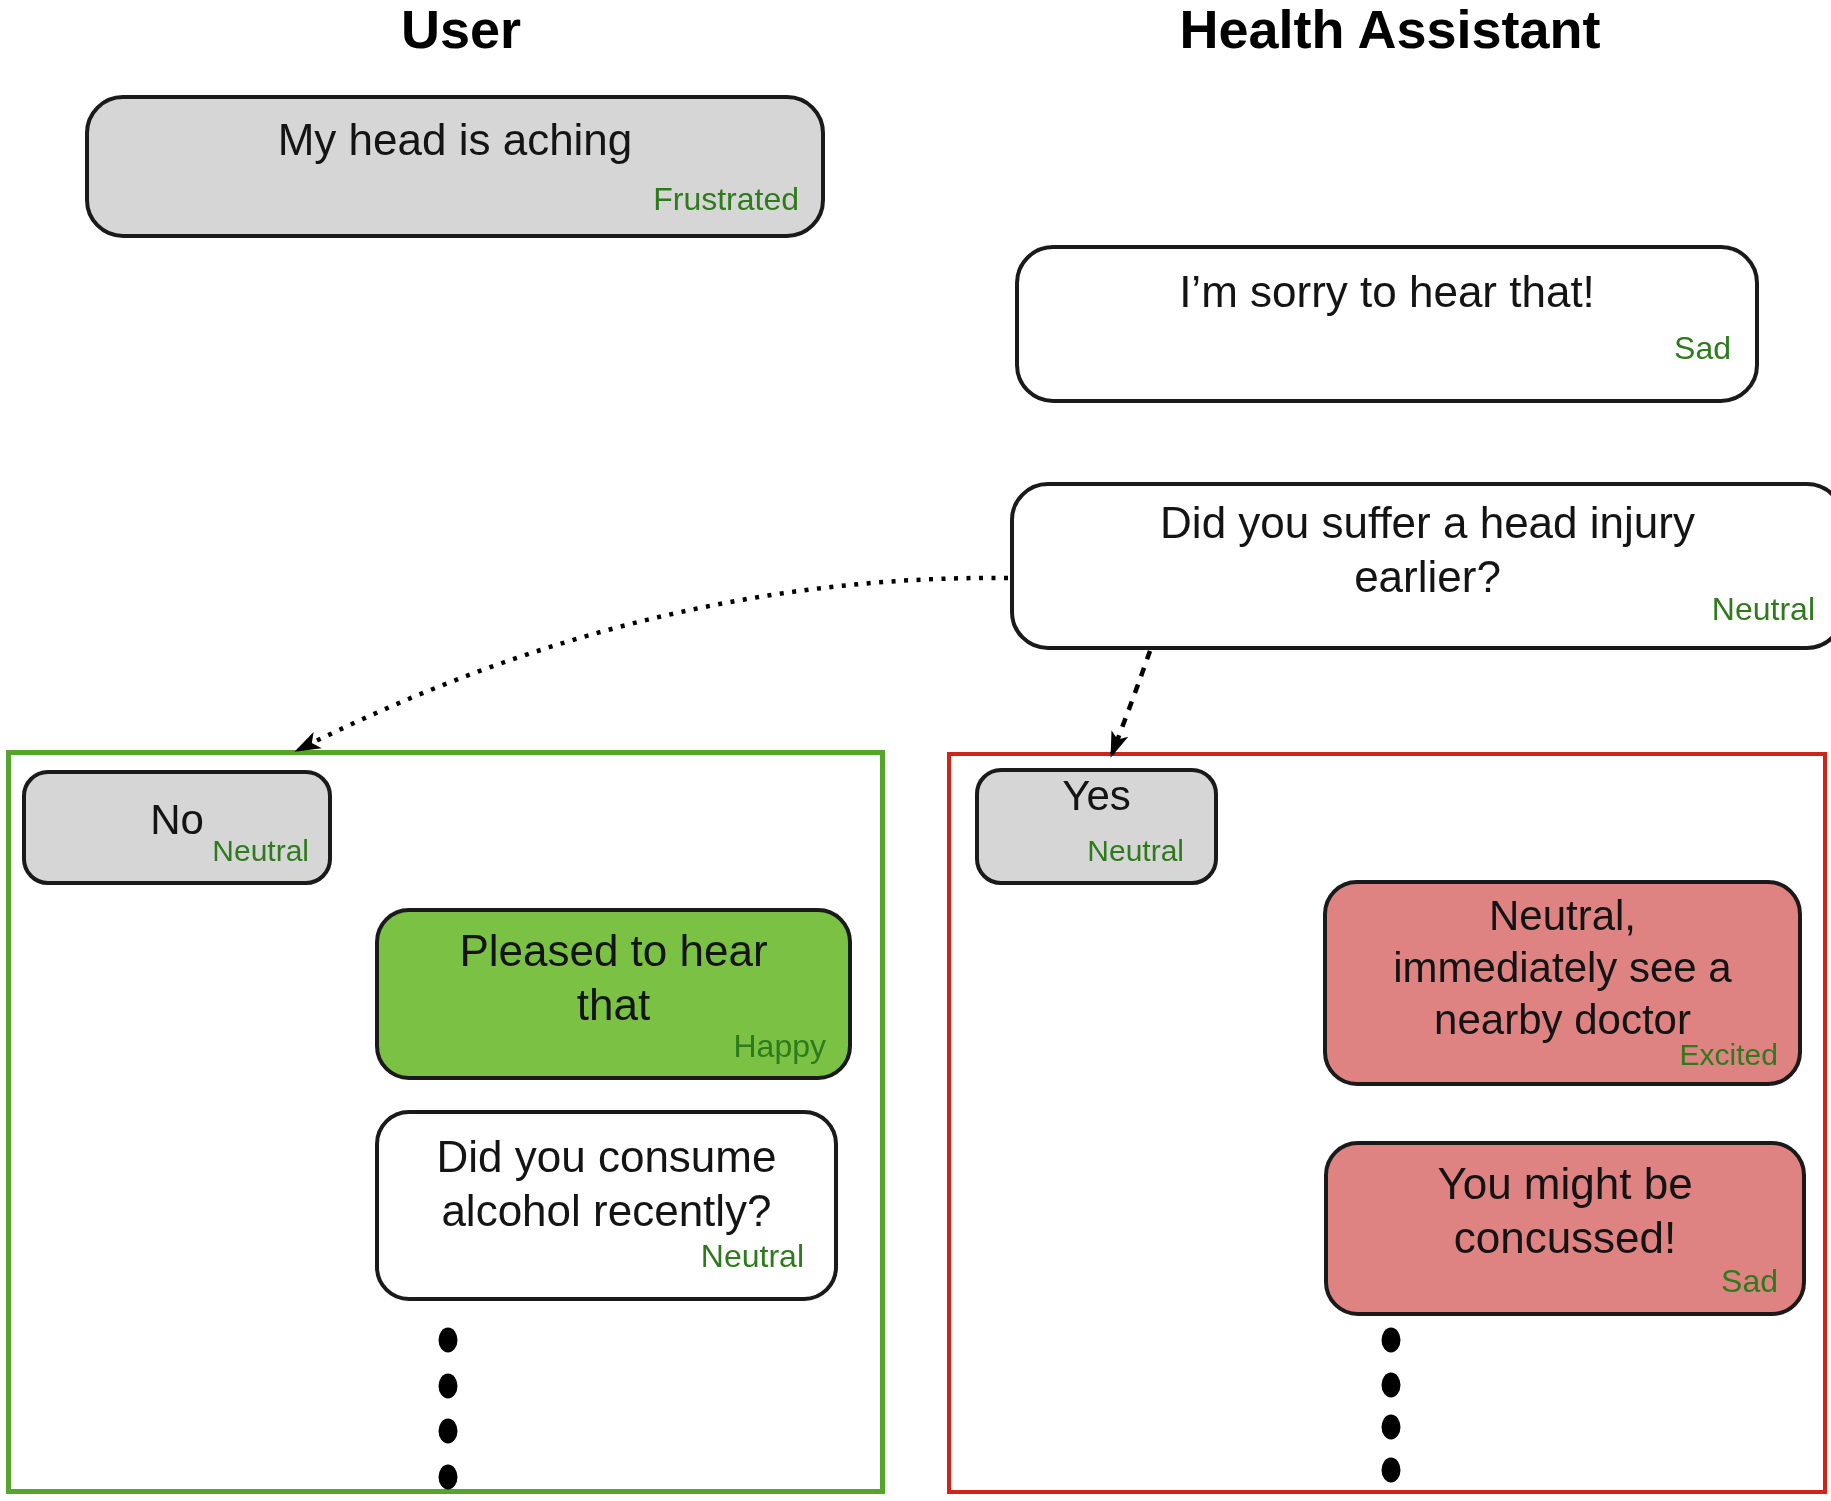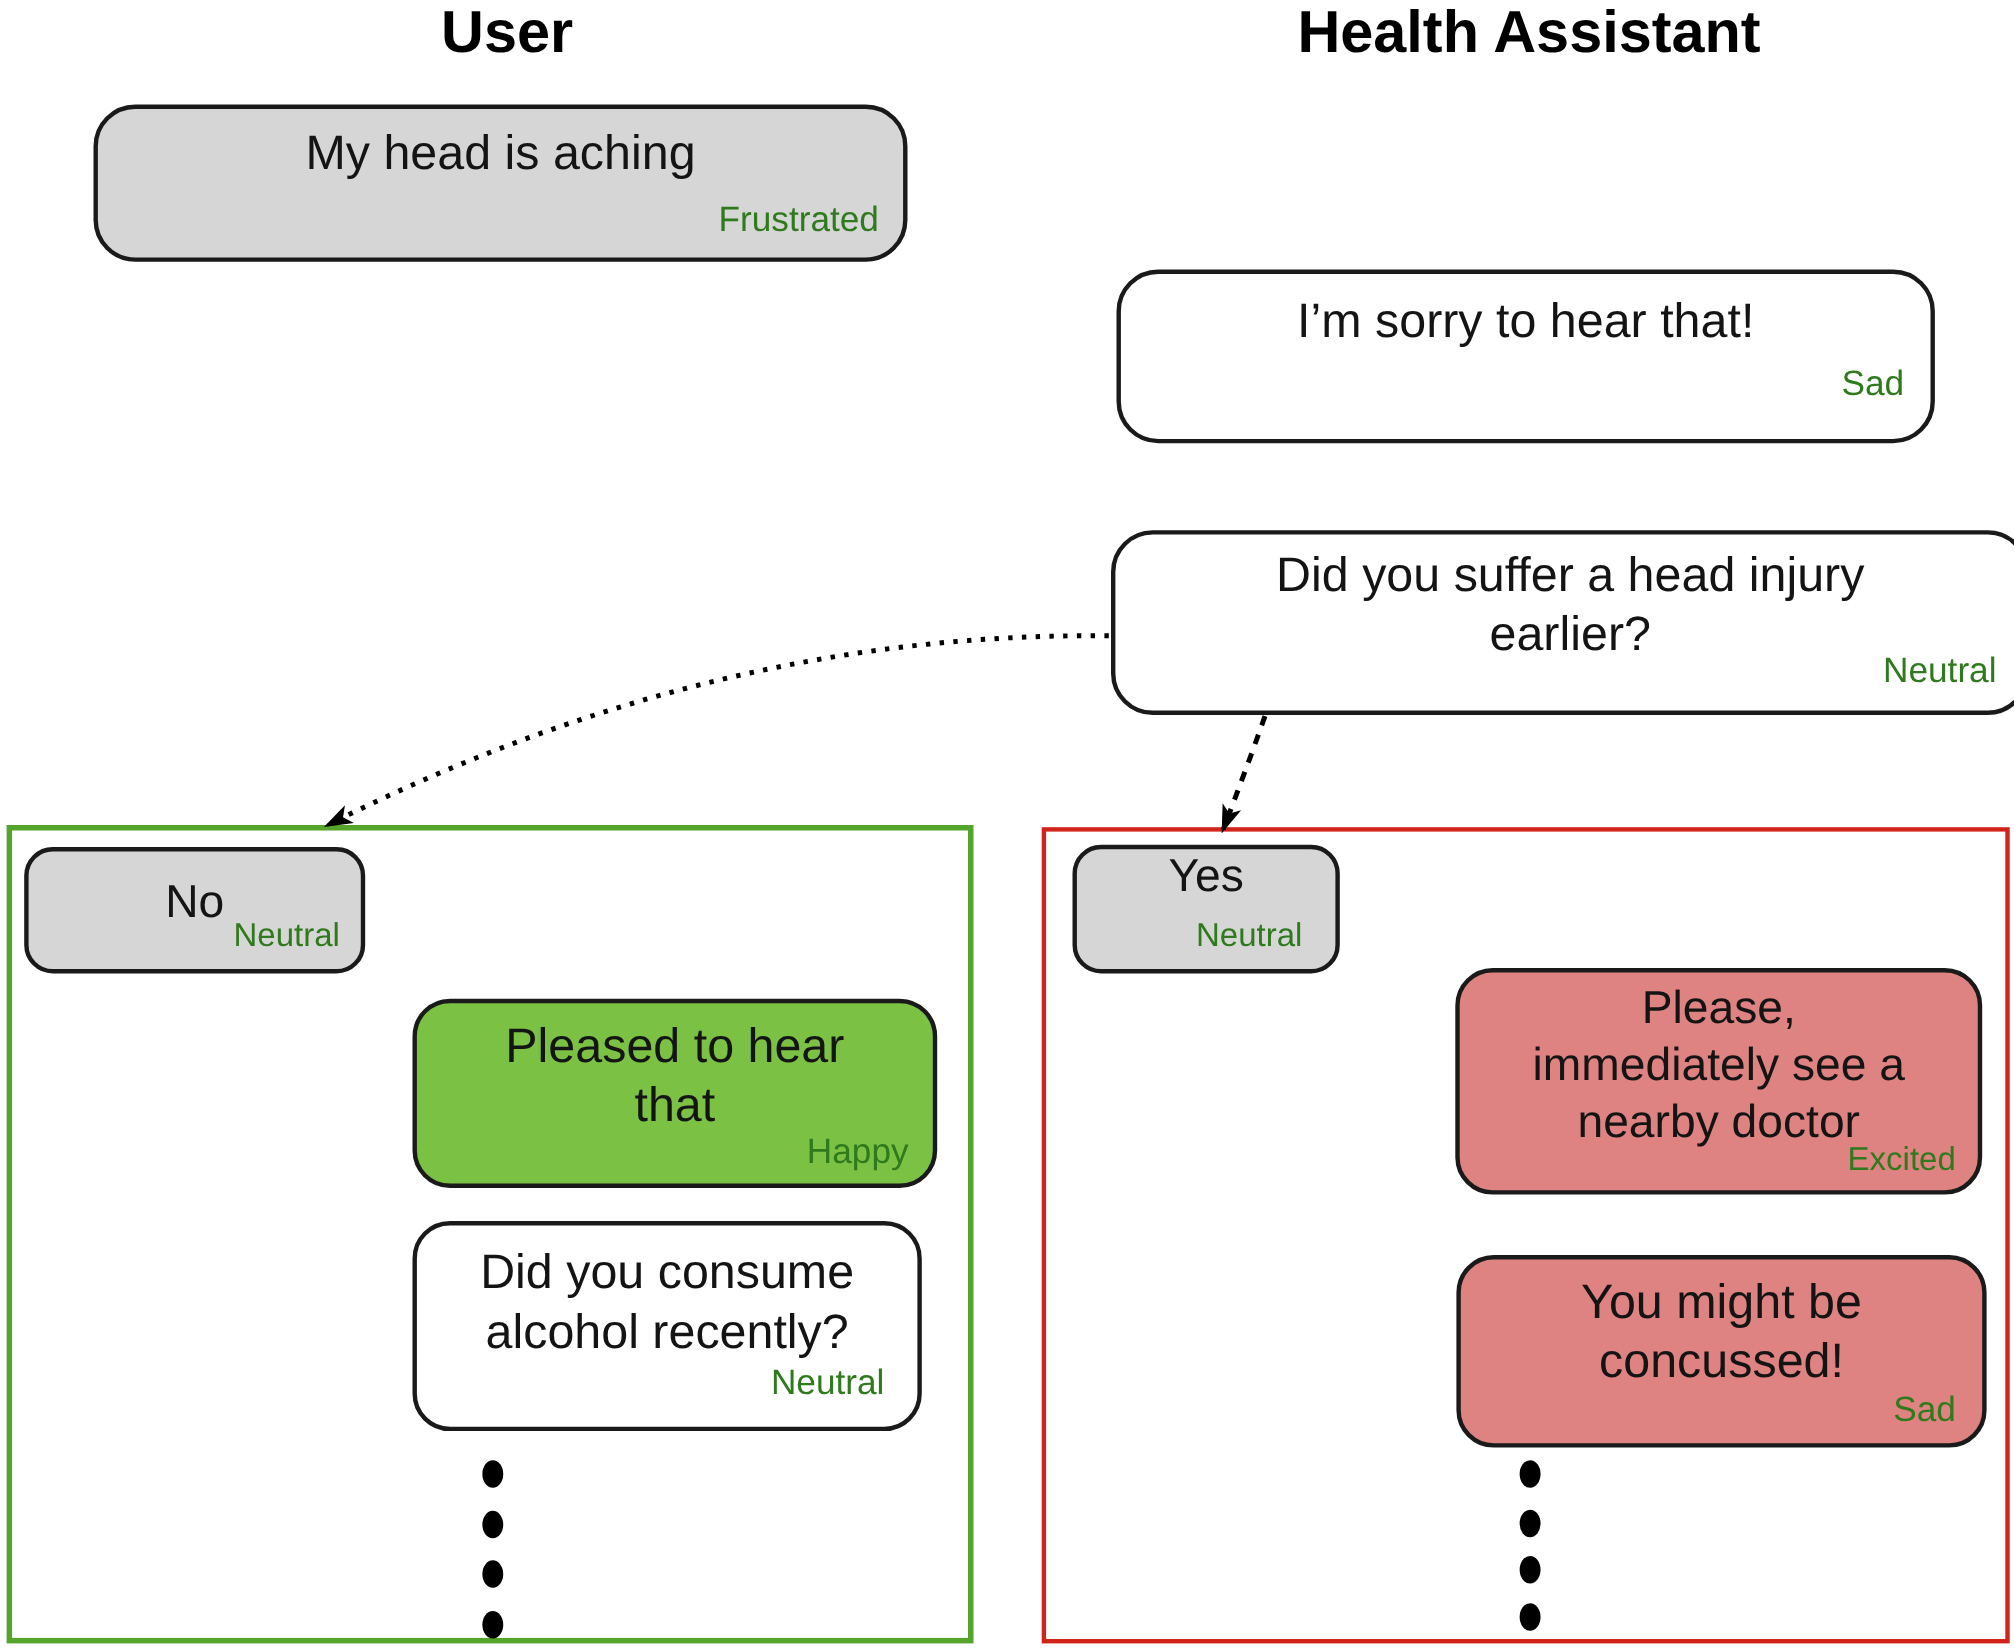--- a/index.html
+++ b/index.html
@@ -129,21 +129,21 @@
     <div class="line">alcohol recently?</div>
     <span class="emotion" style="right:30px;bottom:24px;">Neutral</span>
   </div>
 
   <div class="bubble b-yes">
     <div class="line">Yes</div>
     <span class="emotion" style="right:30px;bottom:13px;font-size:30px;">Neutral</span>
   </div>
 
   <div class="bubble b-doctor">
-    <div class="line">Please,</div>
+    <div class="line">Neutral,</div>
     <div class="line">immediately see a</div>
     <div class="line">nearby doctor</div>
     <span class="emotion" style="right:20px;bottom:10px;font-size:30px;">Excited</span>
   </div>
 
   <div class="bubble b-concussed">
     <div class="line">You might be</div>
     <div class="line">concussed!</div>
     <span class="emotion" style="right:24px;bottom:14px;">Sad</span>
   </div>

